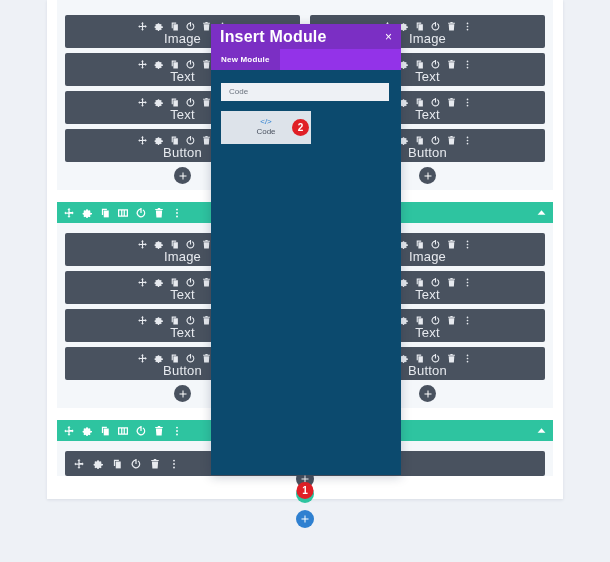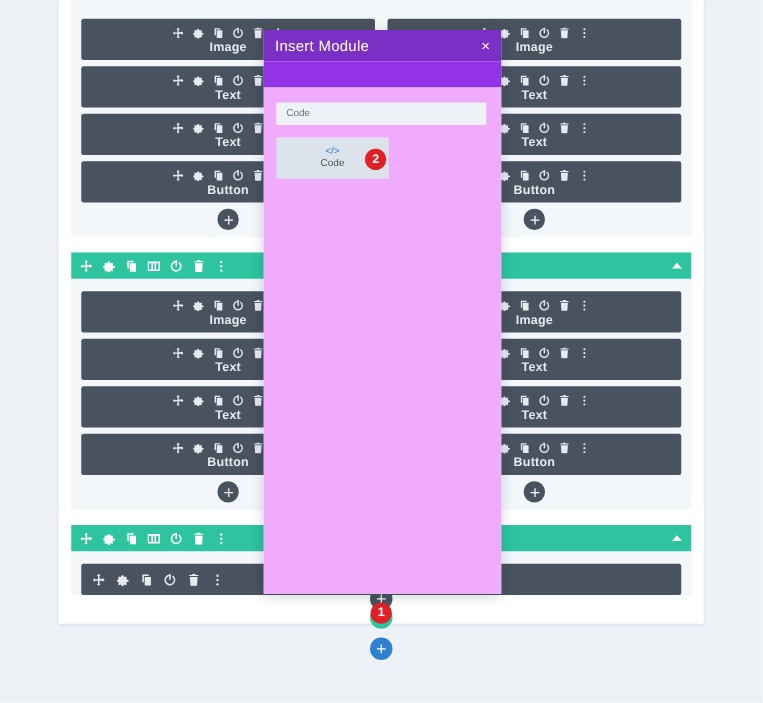--- a/index.html
+++ b/index.html
@@ -44,21 +44,21 @@
     position: relative;
     display: flex; flex-direction: column; align-items: center; justify-content: center;
     overflow: hidden;
   }
   .module .m-icons {
     display: flex; align-items: center; gap: 7px;
     height: 13px; margin-bottom: 1px;
   }
   .module .m-icons svg { width: 9px; height: 9px; fill: #e7eaef; display: block; }
   .module .m-label {
-    color: #e7eaef; font-size: 10px; line-height: 9px; letter-spacing: .2px; font-weight: bold;
+    color: #e7eaef; font-size: 13px; line-height: 9px; letter-spacing: .2px;
   }
 
   .add-module-btn {
     width: 17px; height: 17px; border-radius: 50%;
     background: #49525f; margin: 3px auto 0; display: flex;
     align-items: center; justify-content: center;
   }
   .add-module-btn svg { width: 8px; height: 8px; fill: #ffffff; display: block; }
 
   .section-gap { height: 12px; background: #ffffff; }
@@ -102,29 +102,29 @@
     background: #ffffff;
     box-shadow: 0 2px 10px rgba(20,30,60,.22);
     display: flex; flex-direction: column;
     z-index: 20;
   }
   .modal-header {
     height: 25px; background: #7b2fc4;
     display: flex; align-items: center; justify-content: space-between;
     padding: 0 9px;
   }
-  .modal-title { color: #fff; font-size: 12px; font-weight: normal; letter-spacing: .2px; }
+  .modal-title { color: #fff; font-size: 16px; font-weight: bold; letter-spacing: .2px; }
   .modal-close { color: #fff; font-size: 12px; line-height: 12px; cursor: pointer; }
   .modal-tabs { height: 21px; background: #9333e8; display: flex; }
   .tab {
     font-size: 8px; color: #ffffff; font-weight: bold;
     display: flex; align-items: center; padding: 0 10px; letter-spacing: .2px;
   }
   .tab.active { background: #7b2fc4; }
-  .modal-body { flex: 1; padding: 10px 12px 0 10px; background: #f0abfc; position: relative; }
+  .modal-body { flex: 1; padding: 10px 12px 0 10px; background: #0c4a6e; position: relative; }
   .search-input {
     width: 100%; height: 18px; background: #eef1f5; border: none;
     font-size: 8px; color: #6b737f; padding: 0 8px;
     font-family: "Liberation Sans", sans-serif; outline: none;
   }
   .mod-grid { margin-top: 10px; display: flex; }
   .mod-tile {
     width: 90px; height: 33px; background: #dde3ea;
     display: flex; flex-direction: column; align-items: center; justify-content: center;
     gap: 2px;
@@ -992,20 +992,21 @@
     </div>
     <div class="badge-one">1</div>
   </div>
 
   <div class="modal">
     <div class="modal-header">
       <span class="modal-title">Insert Module</span>
       <span class="modal-close">×</span>
     </div>
     <div class="modal-tabs">
+      <div class="tab active">New Module</div>
     </div>
     <div class="modal-body">
       <input class="search-input" type="text" value="Code" style="">
       <div class="mod-grid">
         <div class="mod-tile">
           <span class="ti">&lt;/&gt;</span>
           <span class="tl">Code</span>
         </div>
       </div>
       <div class="badge-two">2</div>

